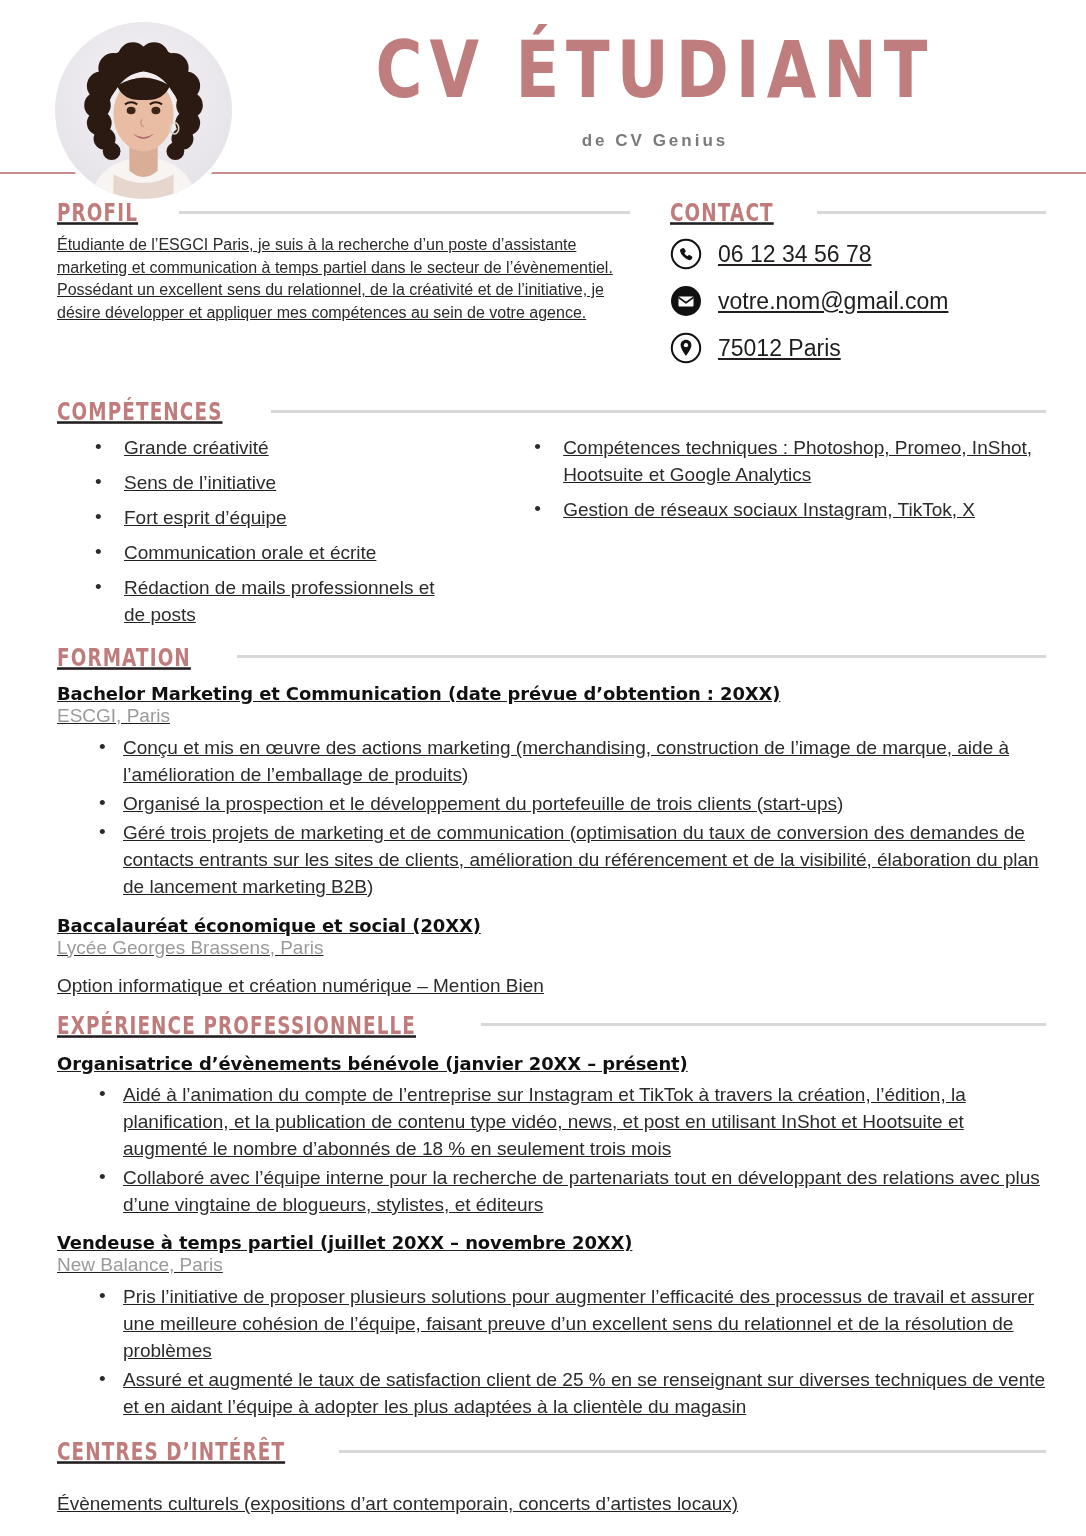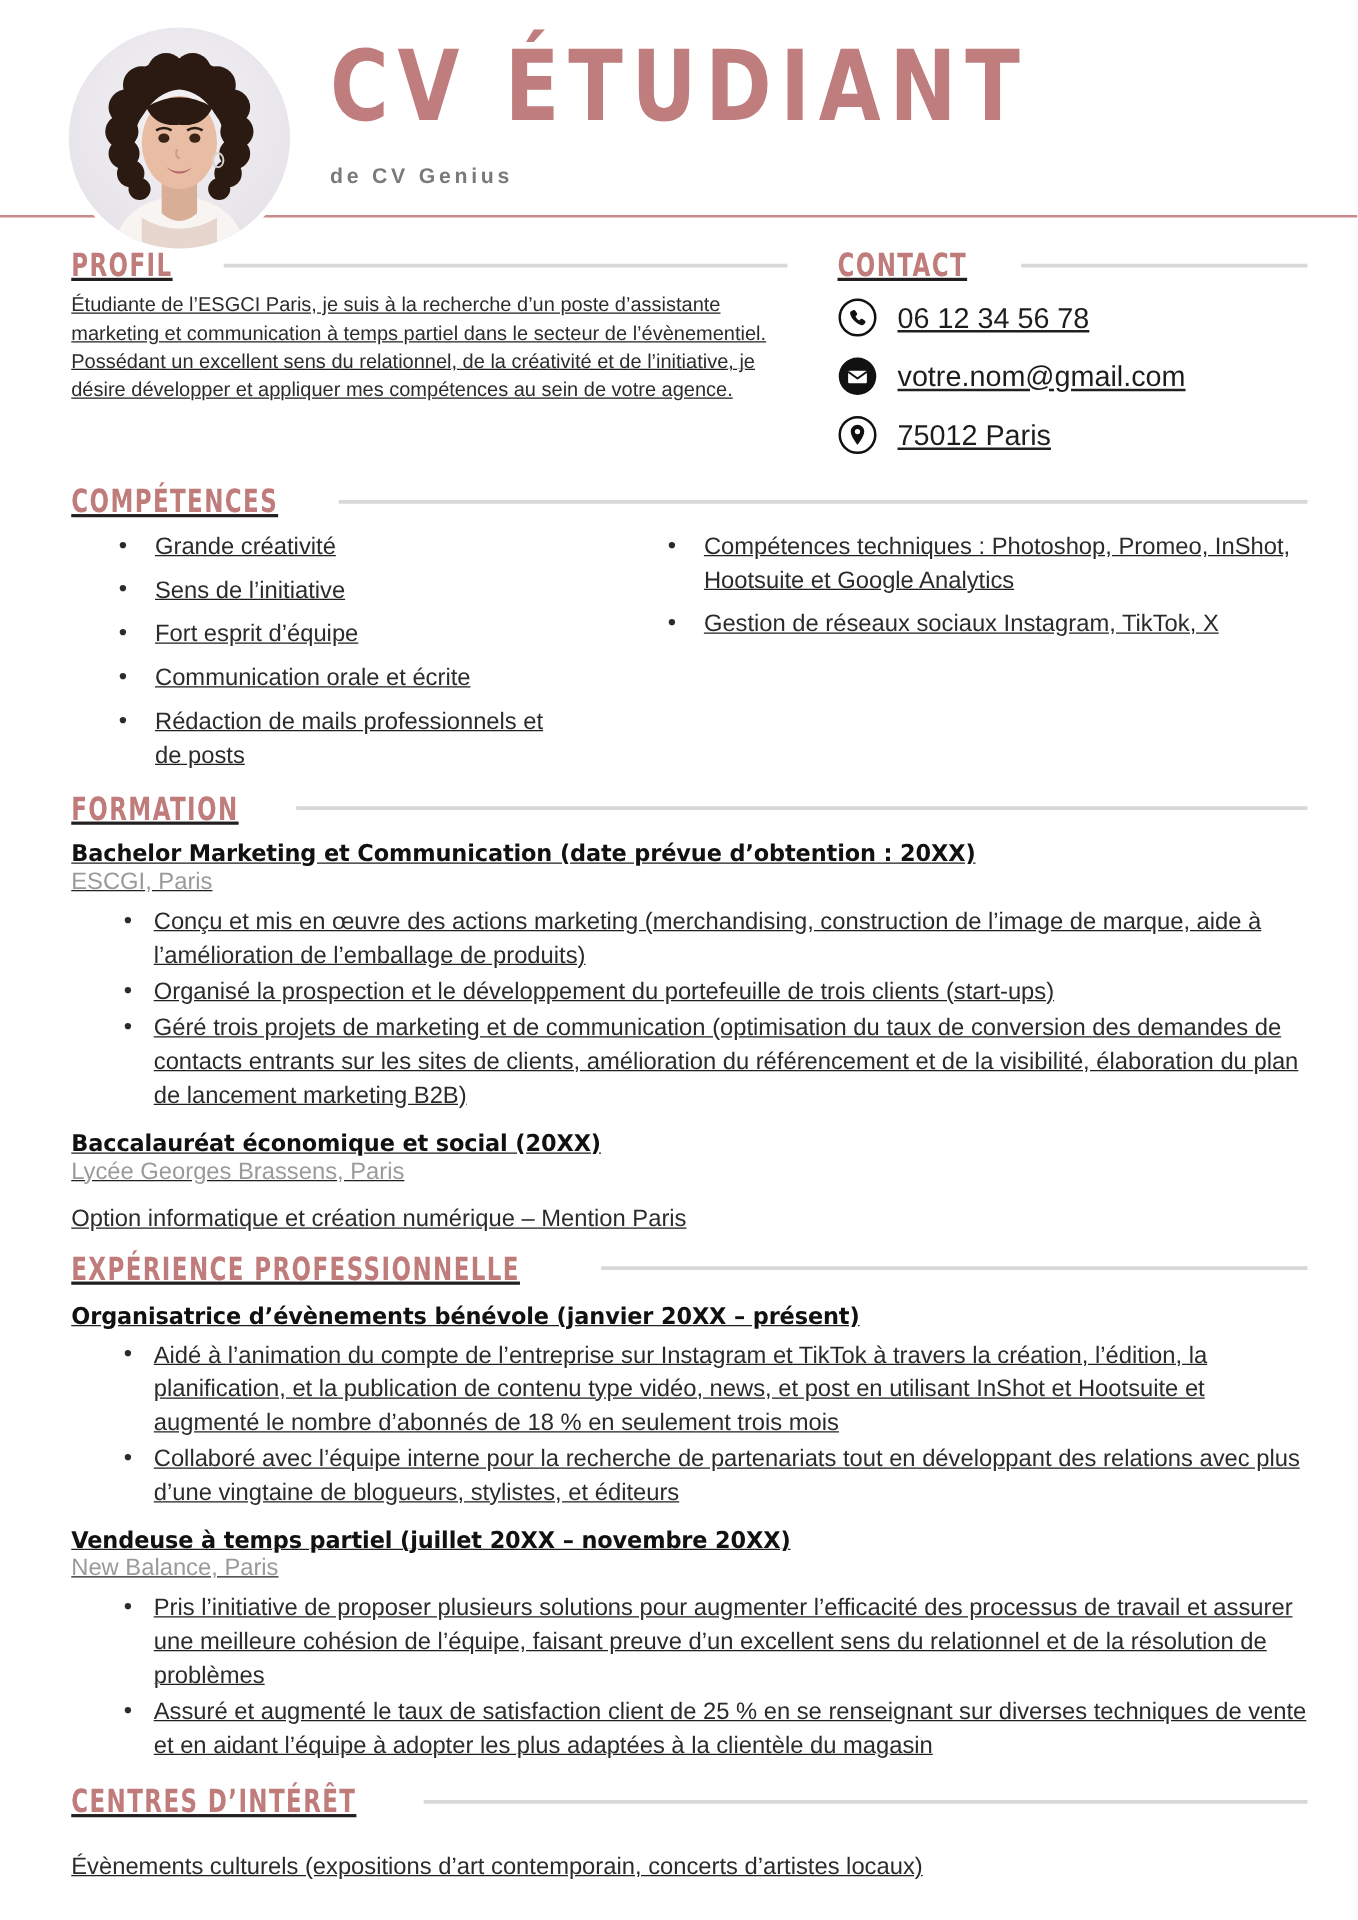--- a/index.html
+++ b/index.html
@@ -41,21 +41,21 @@
     overflow: hidden;
     z-index: 3;
   }
   .photo-svg { display: block; width: 100%; height: 100%; }
 
   .title-block {
     position: absolute;
     left: 264px;
     right: 40px;
     top: 30px;
-    text-align: left;
+    text-align: center;
   }
   .cv-title {
     font-family: "DejaVu Sans", sans-serif;
     font-weight: 700;
     font-size: 64px;
     line-height: 1.05;
     letter-spacing: 7px;
     color: #bf7d7d;
     margin: 0;
     transform: scaleY(1.22);
@@ -286,21 +286,21 @@
             <path d="M16 7.8c-3 0-5.4 2.4-5.4 5.4 0 4 5.4 10.6 5.4 10.6s5.4-6.6 5.4-10.6c0-3-2.4-5.4-5.4-5.4z" fill="#111"></path>
             <circle cx="16" cy="13.2" r="2.1" fill="#fff"></circle>
           </svg>
           <span class="contact-text">75012 Paris</span>
         </div>
 
       </div>
     </div>
   </div>
 
-  <div class="block" style="margin-top:10px;">
+  <div class="block" style="margin-top:20px;">
     <div class="section-head">
       <span class="label">COMPÉTENCES</span>
       <span class="rule"></span>
     </div>
     <div class="cols">
       <div class="col-left">
         <ul class="bullets">
           <li>Grande créativité</li>
           <li>Sens de l’initiative</li>
           <li>Fort esprit d’équipe</li>
@@ -329,21 +329,21 @@
       <ul class="bullets tight">
         <li>Conçu et mis en œuvre des actions marketing (merchandising, construction de l’image de marque, aide à l’amélioration de l’emballage de produits)</li>
         <li>Organisé la prospection et le développement du portefeuille de trois clients (start-ups)</li>
         <li>Géré trois projets de marketing et de communication (optimisation du taux de conversion des demandes de contacts entrants sur les sites de clients, amélioration du référencement et de la visibilité, élaboration du plan de lancement marketing B2B)</li>
       </ul>
     </div>
 
     <div class="entry">
       <div class="entry-title">Baccalauréat économique et social (20XX)</div>
       <div class="entry-sub">Lycée Georges Brassens, Paris</div>
-      <div class="entry-note">Option informatique et création numérique – Mention Paris</div>
+      <div class="entry-note">Option informatique et création numérique – Mention Bien</div>
     </div>
   </div>
 
   <div class="block" style="margin-top:16px;">
     <div class="section-head">
       <span class="label">EXPÉRIENCE PROFESSIONNELLE</span>
       <span class="rule"></span>
     </div>
 
     <div class="entry" style="margin-top:16px;">

